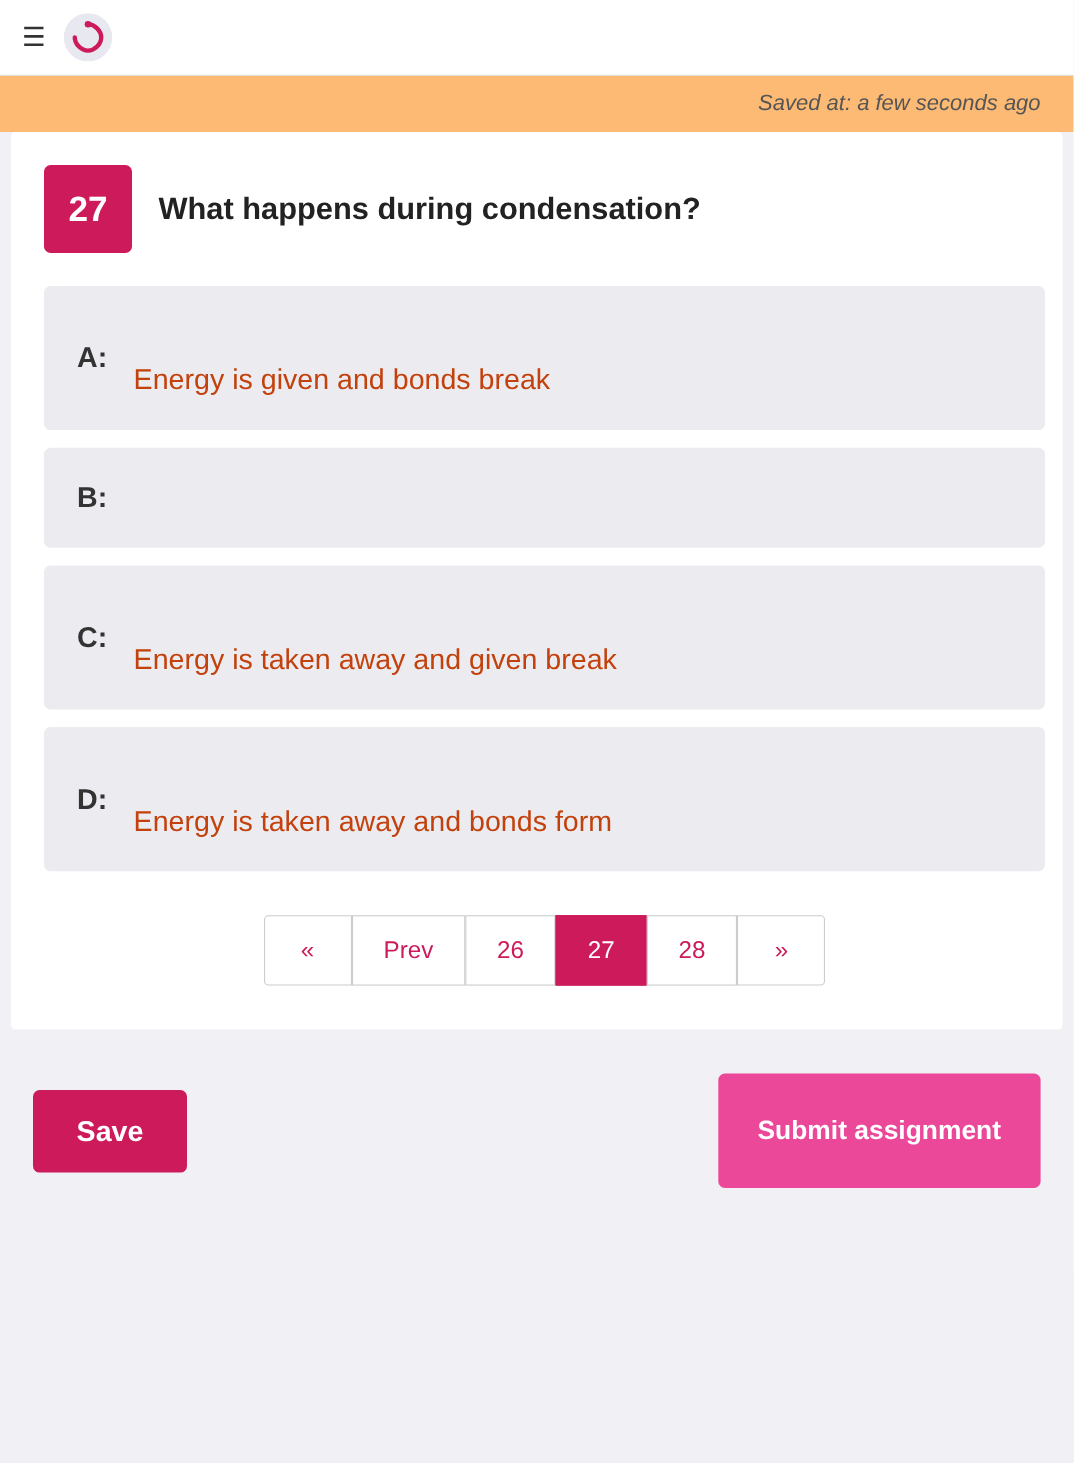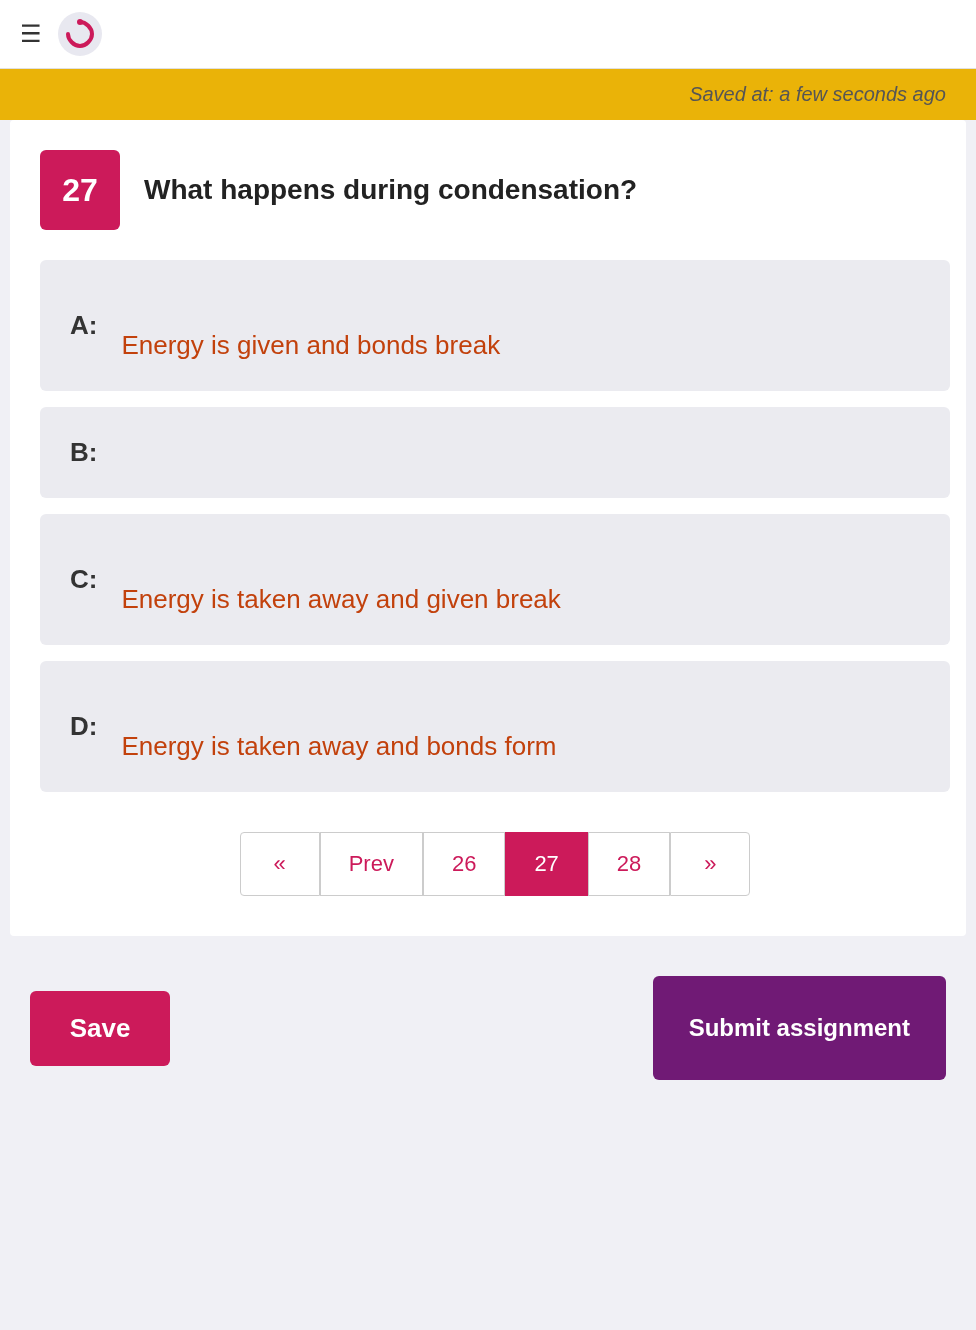--- a/index.html
+++ b/index.html
@@ -25,21 +25,21 @@
       cursor: pointer;
       margin-right: 16px;
     }
     .logo-icon {
       width: 44px;
       height: 44px;
     }
 
     
     .saved-banner {
-      background: #eab308;
+      background: #fdba74;
       text-align: right;
       padding: 14px 30px;
       font-size: 20px;
       color: #555;
       font-style: italic;
     }
 
     
     .main-card {
       background: #fff;
@@ -145,21 +145,21 @@
       font-size: 26px;
       font-weight: bold;
       cursor: pointer;
       min-width: 140px;
     }
     .answered-text {
       font-size: 24px;
       color: #444;
     }
     .submit-btn {
-      background: #701a75;
+      background: #ec4899;
       color: #fff;
       border: none;
       border-radius: 6px;
       padding: 38px 36px;
       font-size: 24px;
       font-weight: bold;
       cursor: pointer;
     }
   </style>
 </head>

